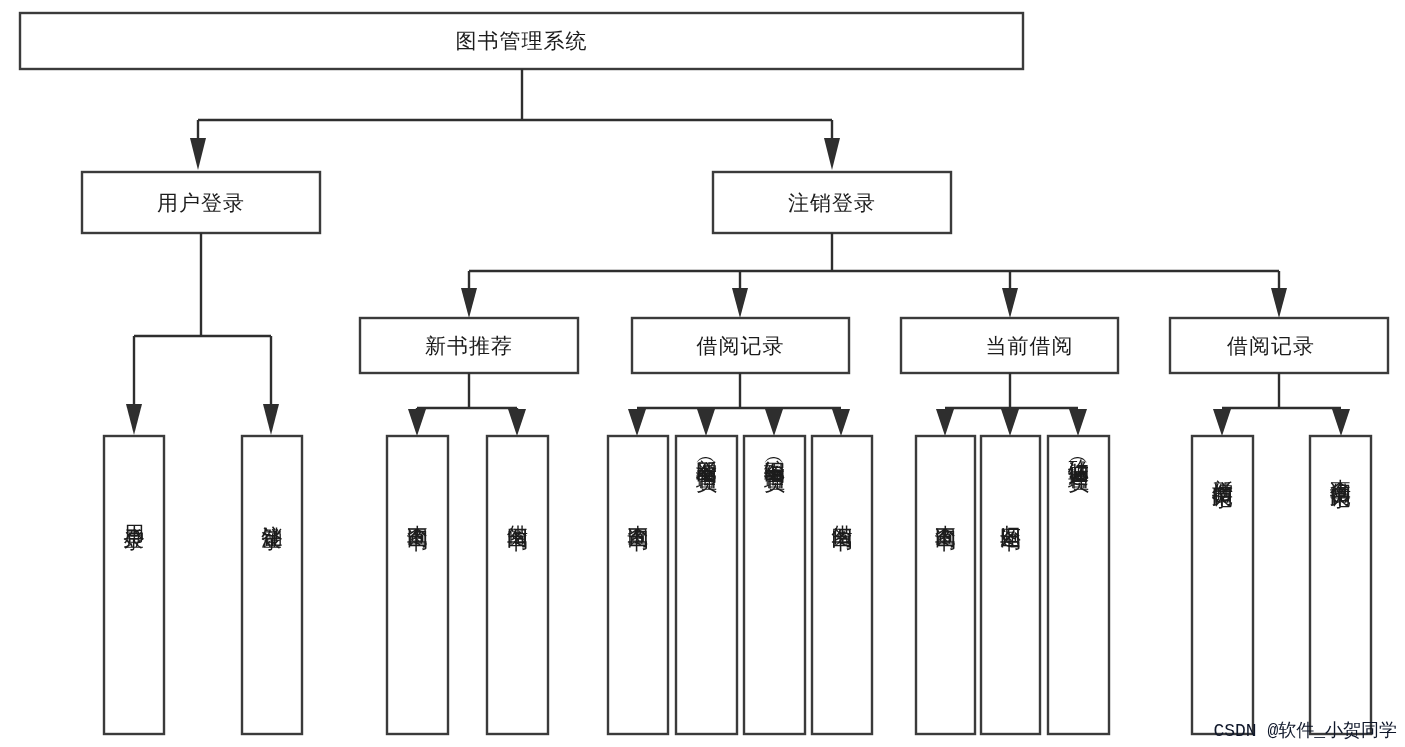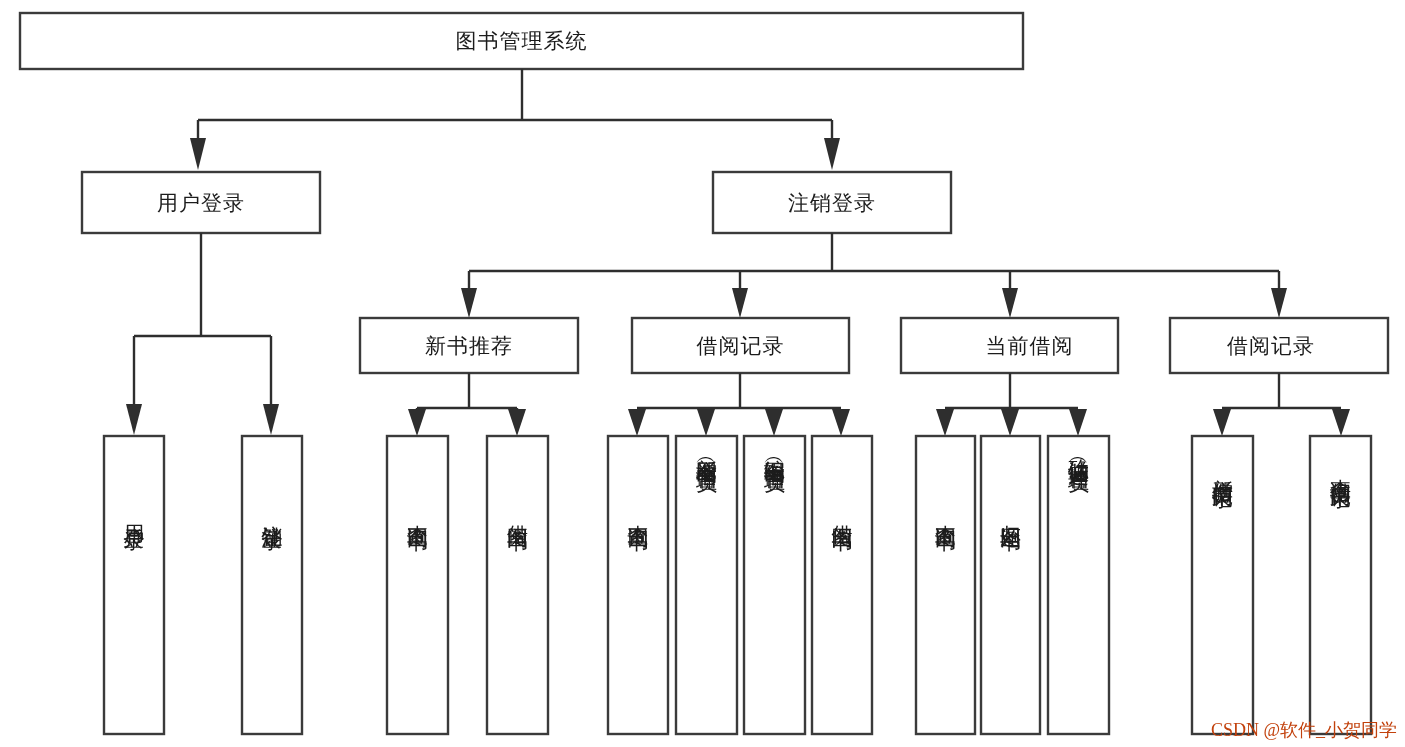--- a/index.html
+++ b/index.html
@@ -69,23 +69,23 @@
     font-family: "Liberation Sans", "DejaVu Sans", sans-serif;
     font-size: 21px;
     color: #1c1c1c;
     letter-spacing: 1px;
     white-space: nowrap;
   }
   #watermark {
     position: absolute;
     right: 8px;
     bottom: 5px;
-    font-family: Liberation Serif, serif;
+    font-family: Liberation Mono, monospace;
     font-size: 18px;
-    color: #c2410c;
+    color: #0f172a;
     white-space: nowrap;
     pointer-events: none;
   }
 </style>
 </head>
 <body>
 
 <div id="diagram-root">
 
   <svg id="tree-svg" viewBox="0 0 1405 747">

